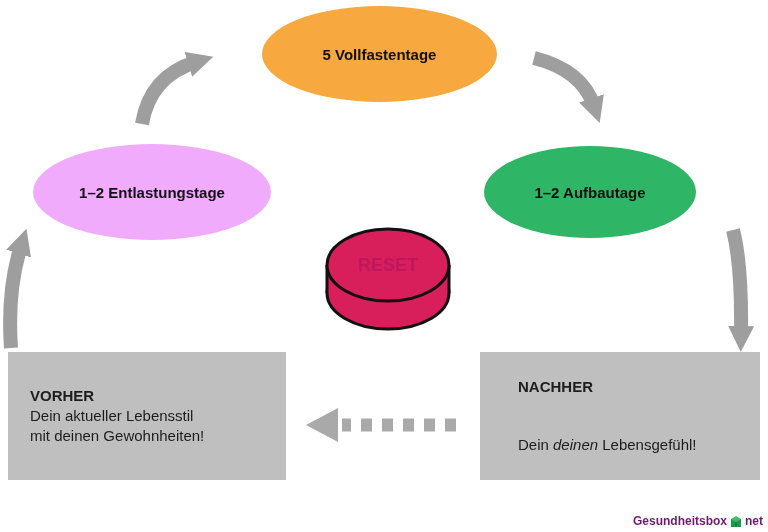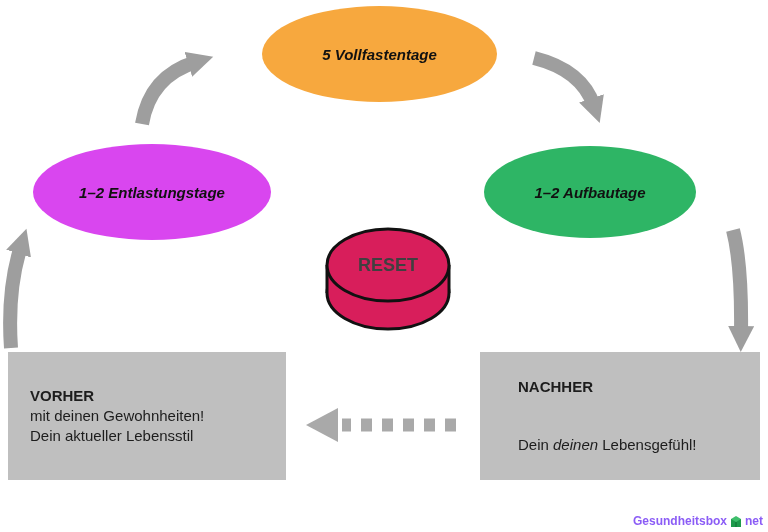--- a/index.html
+++ b/index.html
@@ -21,24 +21,23 @@
   .ellipse {
     position: absolute;
     border-radius: 50%;
     display: flex;
     align-items: center;
     justify-content: center;
     text-align: center;
     font-weight: bold;
     font-size: 15px;
     color: #111111;
-    font-style: italic;
   }
   .ellipse-fasting { left: 262px; top: 6px;   width: 235px; height: 96px; background: #F7A83E; }
-  .ellipse-relief  { left: 33px;  top: 144px; width: 238px; height: 96px; background: #d946ef; }
+  .ellipse-relief  { left: 33px;  top: 144px; width: 238px; height: 96px; background: #f0abfc; }
   .ellipse-buildup { left: 484px; top: 146px; width: 212px; height: 92px; background: #2EB565; }
 
   .gray-box {
     position: absolute;
     background: #BFBFBF;
     display: flex;
     flex-direction: column;
     justify-content: center;
     font-size: 15px;
     color: #1d1d1d;
@@ -56,33 +55,33 @@
   }
   .reset-label {
     position: absolute;
     left: 0; top: 0;
     width: 130px; height: 78px;
     display: flex;
     align-items: center;
     justify-content: center;
     font-weight: bold;
     font-size: 18px;
-    color: #404040;
+    color: #be185d;
   }
 
   .logo {
     position: absolute;
     right: 5px;
     bottom: 4px;
     display: flex;
     align-items: center;
     gap: 1px;
     font-weight: bold;
     font-size: 12px;
-    color: #8b5cf6;
+    color: #701a75;
   }
   .logo .icon { display: inline-flex; margin: 0 1px; }
 </style>
 </head>
 <body>
 
 <div class="canvas">
 
   <svg class="arrows-layer" width="768" height="532" viewBox="0 0 768 532">
     <defs>
@@ -116,22 +115,22 @@
       <rect x="4" y="39" width="122" height="28" fill="#D81E5B"></rect>
       <line x1="4" y1="39" x2="4" y2="67" stroke="#111111" stroke-width="3"></line>
       <line x1="126" y1="39" x2="126" y2="67" stroke="#111111" stroke-width="3"></line>
       <ellipse cx="65" cy="39" rx="61" ry="36" fill="#D81E5B" stroke="#111111" stroke-width="3"></ellipse>
     </svg>
     <div class="reset-label">RESET</div>
   </div>
 
   <div class="gray-box box-before">
     <div class="box-title">VORHER</div>
+    <div>Dein aktueller Lebensstil</div>
     <div>mit deinen Gewohnheiten!</div>
-    <div>Dein aktueller Lebensstil</div>
   </div>
 
   <div class="gray-box box-after">
     <div class="box-title">NACHHER</div>
     <div><span>Dein </span><i>deinen</i><span> Lebensgefühl!</span></div>
   </div>
 
   <div class="logo">
     <span>Gesundheitsbox</span>
     <span class="icon">

